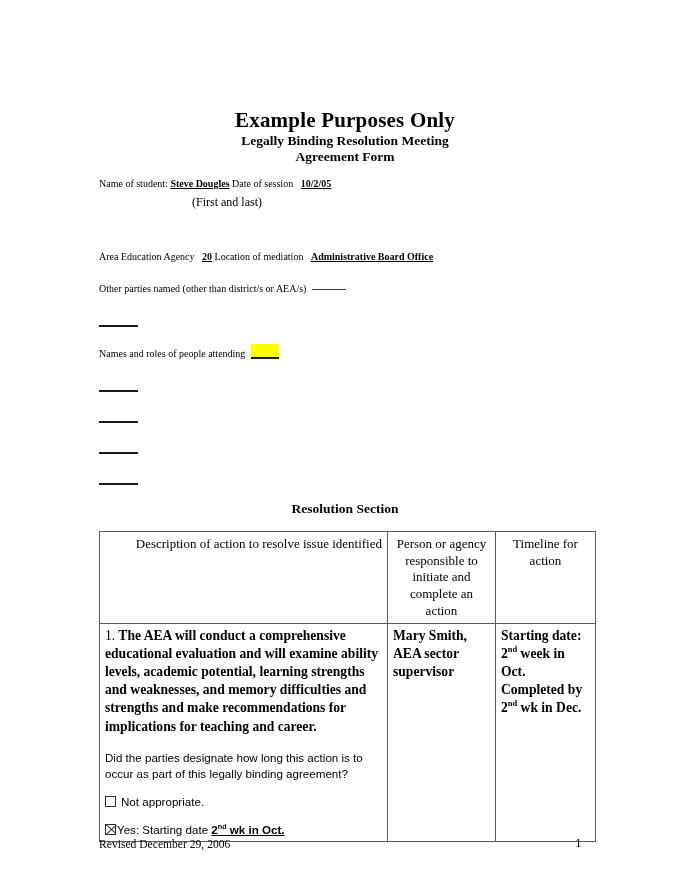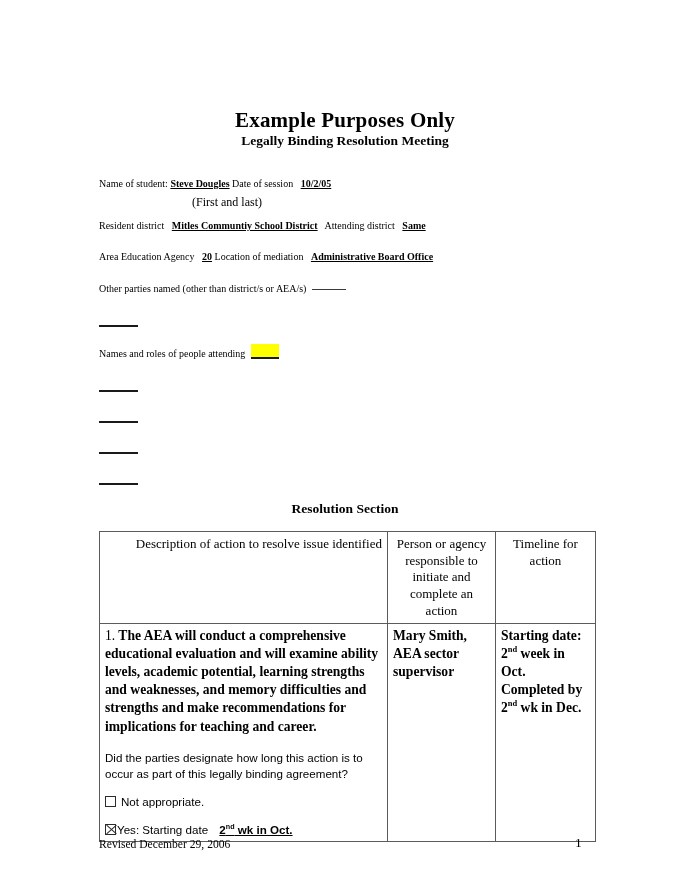--- a/index.html
+++ b/index.html
@@ -176,21 +176,20 @@
     height: 0;
     border-top: 1px solid #2b2b2b;
   }
   .chk.checked::before { transform: rotate(41deg); }
   .chk.checked::after  { transform: rotate(-41deg); }
   .opt-label { margin-left: 5px; }
   .opt-label.tight { margin-left: 1px; }
   .sans-fill {
     font-weight: bold;
     text-decoration: underline;
-    margin-left: 8px;
   }
   sup { font-size: 0.62em; vertical-align: super; line-height: 0; }
 
   
   .footer-left {
     position: absolute;
     left: 99px;
     top: 838px;
     font-size: 11.6px;
   }
@@ -201,39 +200,31 @@
     font-size: 13.5px;
   }
 </style>
 </head>
 <body>
 
 <div class="page">
 
   <div class="title-main">Example Purposes Only</div>
   <div class="title-sub1">Legally Binding Resolution Meeting</div>
+  <div class="title-sub2">Agreement Form</div>
 
   <div class="fline" style="top:178px;">
     <span>Name of student:</span>
     <span class="fill">Steve Dougles</span>
     <span>Date of session</span>
     <span>&nbsp;</span>
     <span class="fill">10/2/05</span>
   </div>
   <div class="hint">(First and last)</div>
 
-  <div class="fline" style="top:220px;">
-    <span>Resident district</span>
-    <span>&nbsp;</span>
-    <span class="fill">Mitles Communtiy School District</span>
-    <span>&nbsp;</span>
-    <span>Attending district</span>
-    <span>&nbsp;</span>
-    <span class="fill">Same</span>
-  </div>
 
   <div class="fline" style="top:251px;">
     <span>Area Education Agency</span>
     <span>&nbsp;</span>
     <span class="fill">20</span>
     <span>Location of mediation</span>
     <span>&nbsp;</span>
     <span class="fill">Administrative Board Office</span>
   </div>
 

